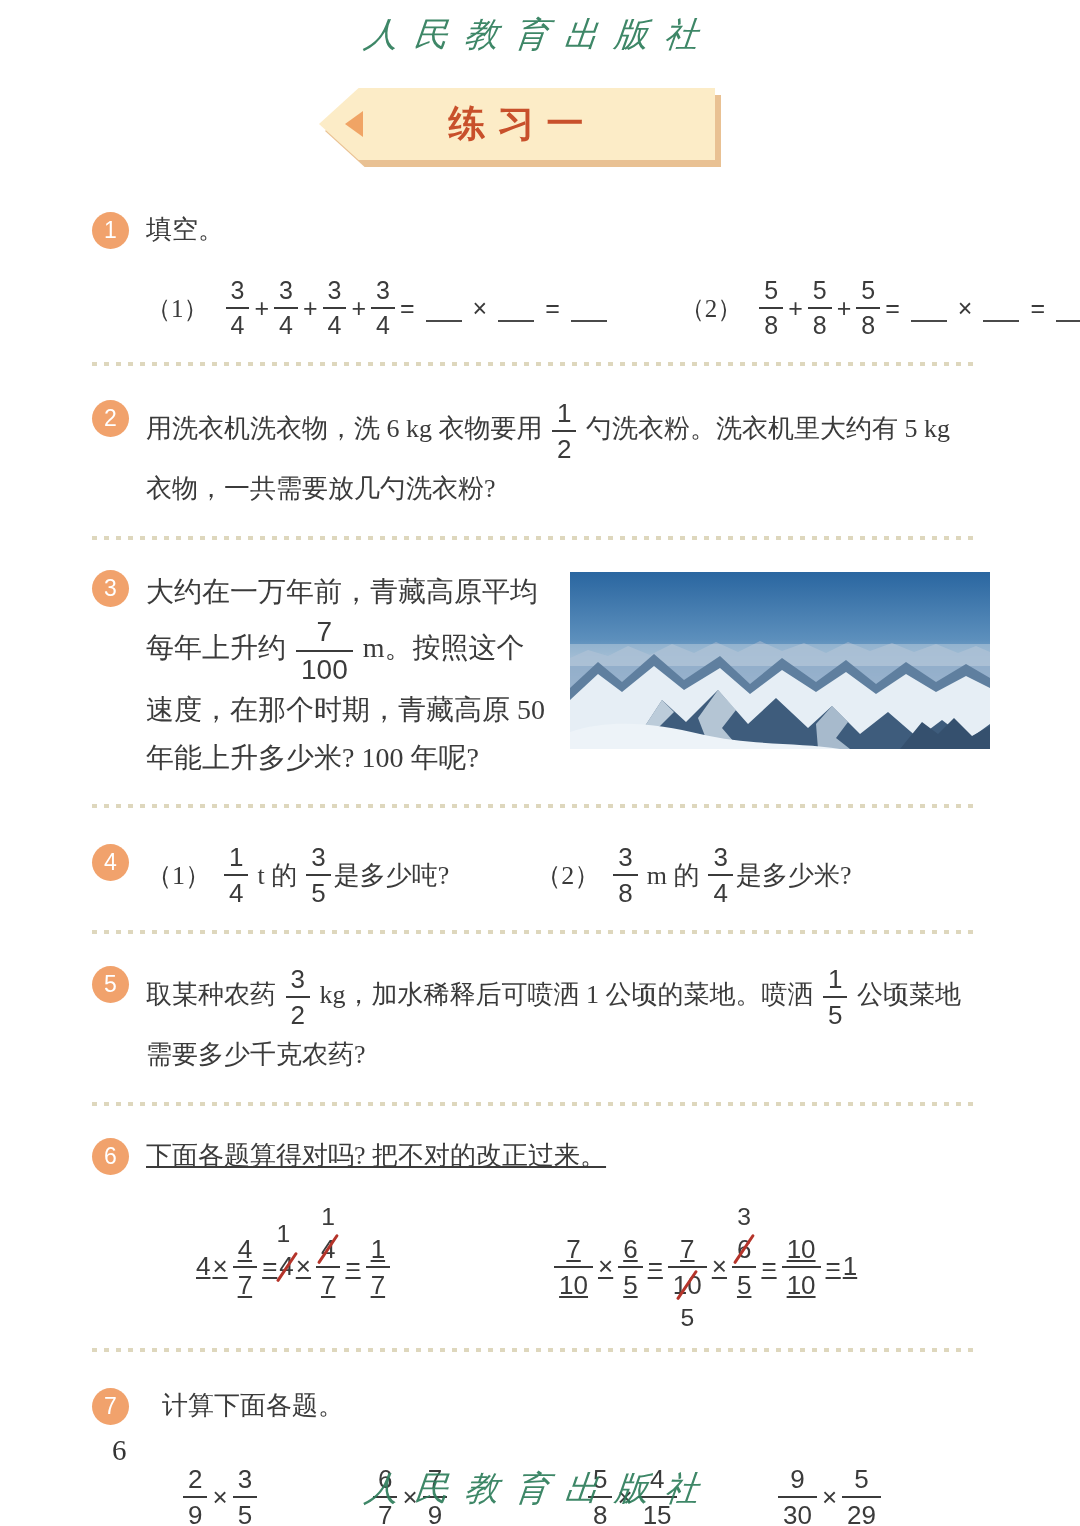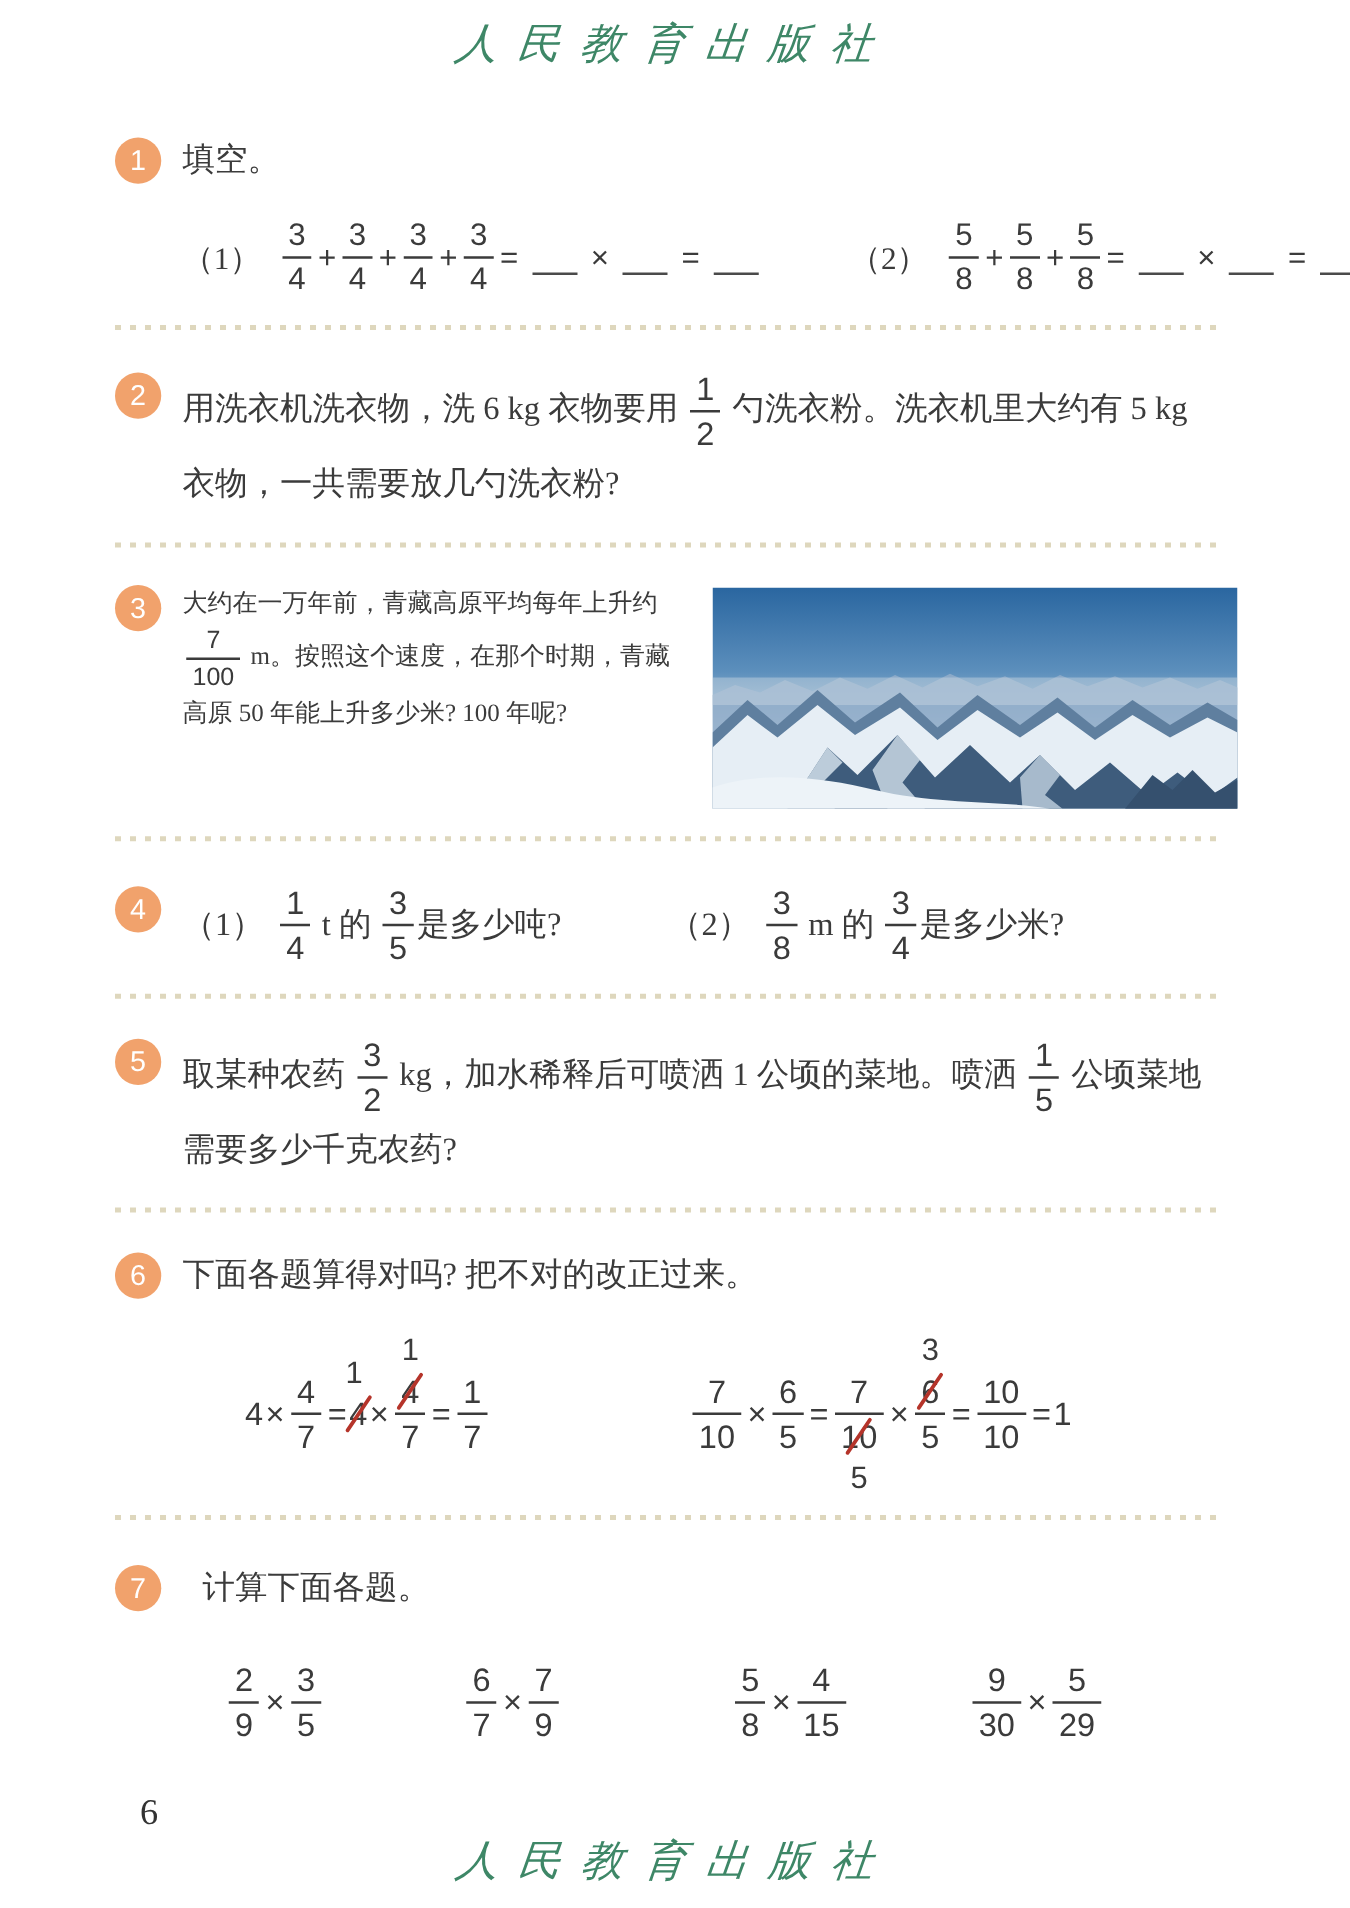--- a/index.html
+++ b/index.html
@@ -60,21 +60,21 @@
     display:inline-block;width:36px;border-bottom:2px solid #4a4a4a;height:1.05em;
     margin:0 9px;vertical-align:baseline;
   }
   
   .p1row{display:flex;align-items:center;margin-top:26px;font-size:25px;}
   .p1item{display:flex;align-items:center;}
   .p1item .label{margin-right:14px;}
   .p1item + .p1item{margin-left:64px;}
   
   .p3body{display:flex;align-items:flex-start;}
-  .p3text{width:404px;font-size:20px;line-height:1.72;}
+  .p3text{width:404px;font-size:28px;line-height:1.72;}
   .photo{flex:none;width:420px;height:177px;margin-left:20px;margin-top:4px;}
   
   .p4row{display:flex;align-items:center;font-size:26px;}
   .p4item{display:flex;align-items:center;}
   .p4item .label{margin-right:10px;}
   .p4item + .p4item{margin-left:86px;}
   
   .exprow{
     display:flex;align-items:center;margin:58px 0 26px 0;padding-left:50px;
     font-size:26px;
@@ -105,20 +105,26 @@
   
   .pagenum{position:absolute;left:112px;top:1434px;font-size:29px;color:#333;}
 </style>
 </head>
 <body>
 
 <div class="page">
 
   <div class="wm wm-top">人民教育出版社</div>
 
+  <div class="banner-wrap">
+    <div class="banner">
+      <span class="banner-arrow"></span>
+      <span class="banner-title">练习一</span>
+    </div>
+  </div>
 
   <div class="content">
 
     <div class="prob" style="margin-top:50px;">
       <div class="badge">1</div>
       <div style="flex:1;">
         <div class="ptext">填空。</div>
         <div class="p1row">
           <div class="p1item">
             <span class="label">（1）</span>
@@ -275,21 +281,21 @@
             <span class="d">5</span>
           </span>
         <span>公顷菜地</span><br>
         <span>需要多少千克农药?</span>
       </div>
     </div>
     <div class="sep"></div>
 
     <div class="prob" style="margin-top:30px;">
       <div class="badge">6</div>
-      <div style="flex:1;">
+      <div style="flex:1;text-decoration:underline;">
         <div class="ptext">下面各题算得对吗? 把不对的改正过来。</div>
         <div class="exprow">
 
           <div class="expr">
             <span class="mtok">4</span>
             <span class="op">×</span>
             <span class="fr">
                 <span class="n">4</span>
                 <span class="d">7</span>
               </span>

